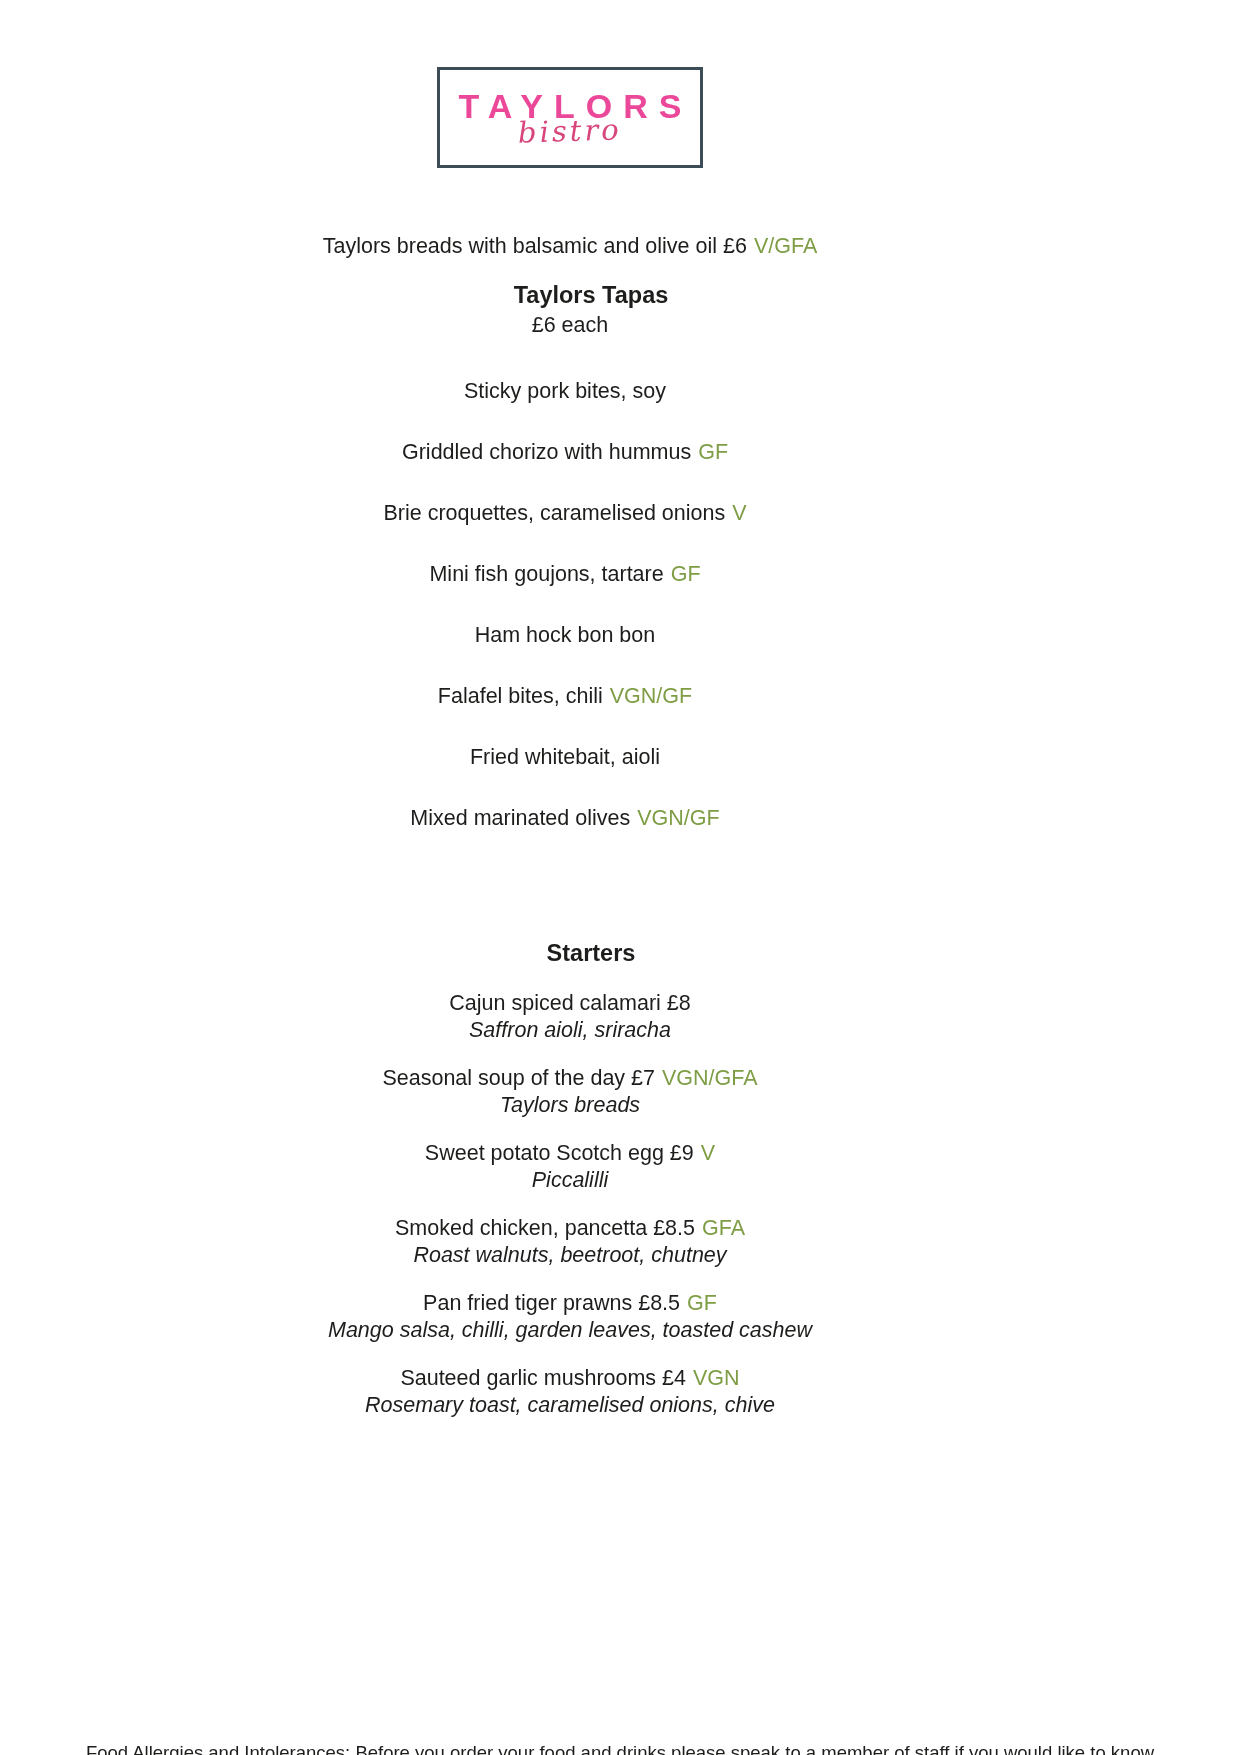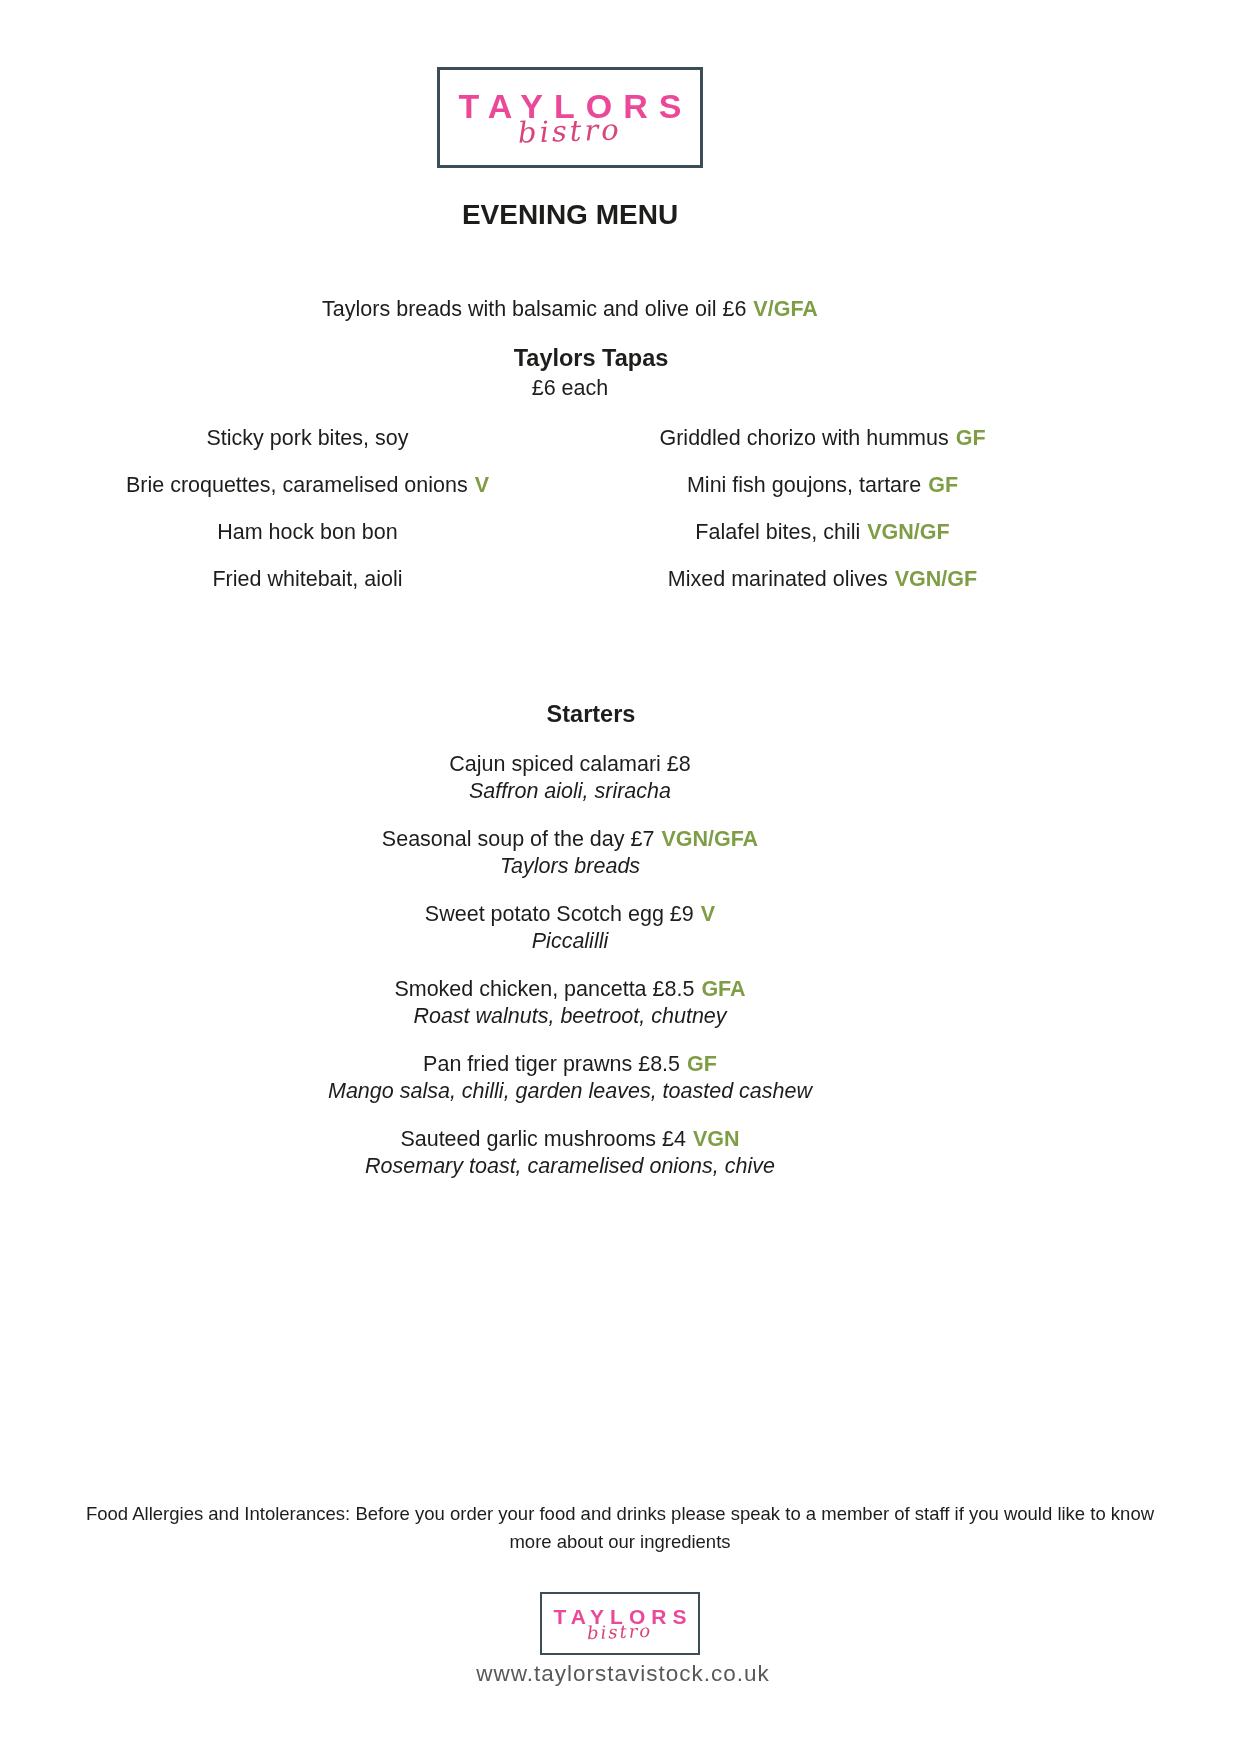--- a/index.html
+++ b/index.html
@@ -32,32 +32,32 @@
 
   .page-title {
     text-align:center; font-weight:bold; font-size:28px;
     margin-top:31px;
   }
 
   .intro-line {
     text-align:center; font-size:21.5px; margin-top:66px;
   }
 
-  .diet { color:#7e9d45; font-weight:bold; }
+  .diet { color:#7e9d45; font-weight:normal; }
   .diet:not(:empty){ margin-left:7px; }
 
   .section-heading {
     text-align:center; font-weight:bold; font-size:23.5px;padding-left:42px;
   }
   .tapas-heading { margin-top:23px; }
   .tapas-price { text-align:center; font-size:21.5px; margin-top:4px; }
 
   .tapas-grid {
-    width:1030px; margin-left:50px; margin-top:24px;
-    display:grid; grid-template-columns:1fr 1fr; row-gap:21px;
+    width:1030px; margin-left:50px; margin-top:40px;
+    display:grid; grid-template-columns:1fr; row-gap:35px;
   }
   .tapas-item { text-align:center; font-size:21.5px; line-height:26px; }
 
   .starters-heading { margin-top:109px; }
 
   .starters-list { margin-top:23px; }
   .starter { text-align:center; margin-bottom:21px; }
   .starter-name { font-size:21.5px; line-height:27px;text-align:center; }
   .starter-desc { font-size:21.5px; font-style:italic; line-height:27px; }
 
@@ -84,21 +84,20 @@
 </head>
 <body>
 
 <div class="content">
 
   <div class="logo-box">
     <div class="brand-name">TAYLORS</div>
     <div class="brand-sub">bistro</div>
   </div>
 
-  <div class="page-title">EVENING MENU</div>
 
   <div class="intro-line"><span>Taylors breads with balsamic and olive oil £6</span><span class="diet">V/GFA</span></div>
 
   <div class="section-heading tapas-heading">Taylors Tapas</div>
   <div class="tapas-price">£6 each</div>
 
   <div class="tapas-grid">
     <div class="tapas-item"><span>Sticky pork bites, soy</span><span class="diet"></span></div>
     <div class="tapas-item"><span>Griddled chorizo with hummus</span><span class="diet">GF</span></div>
     <div class="tapas-item"><span>Brie croquettes, caramelised onions</span><span class="diet">V</span></div>

